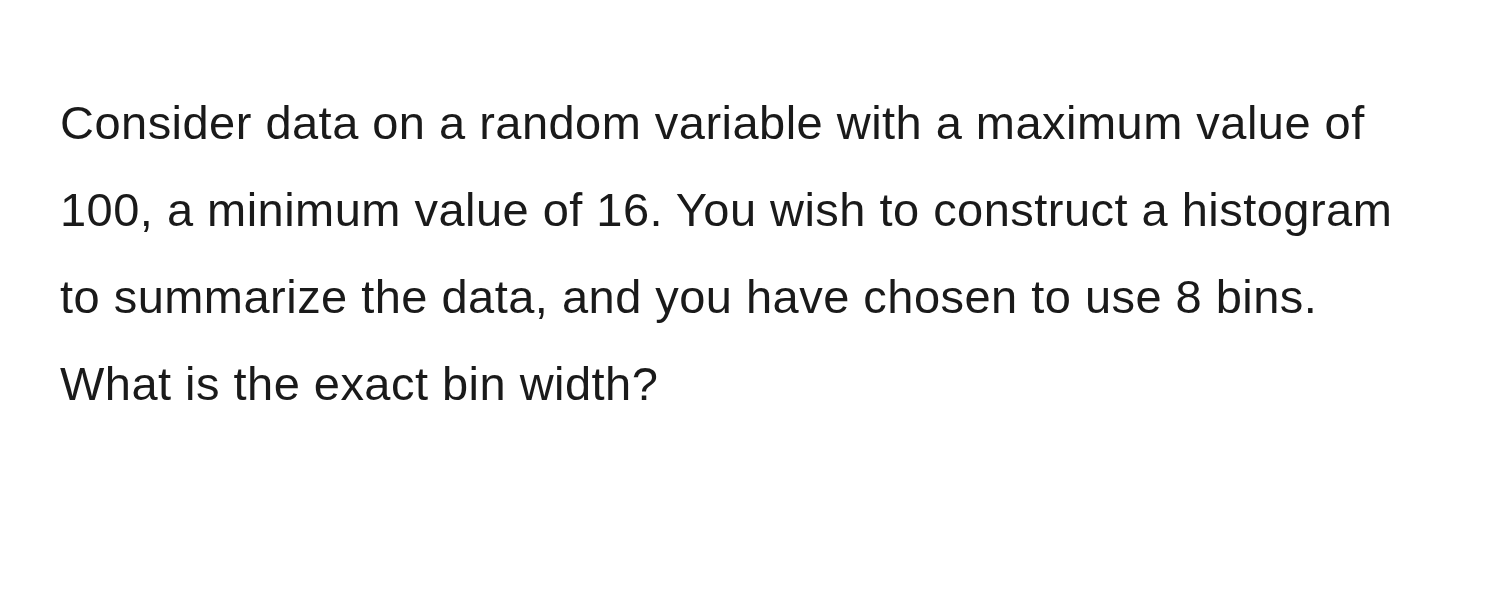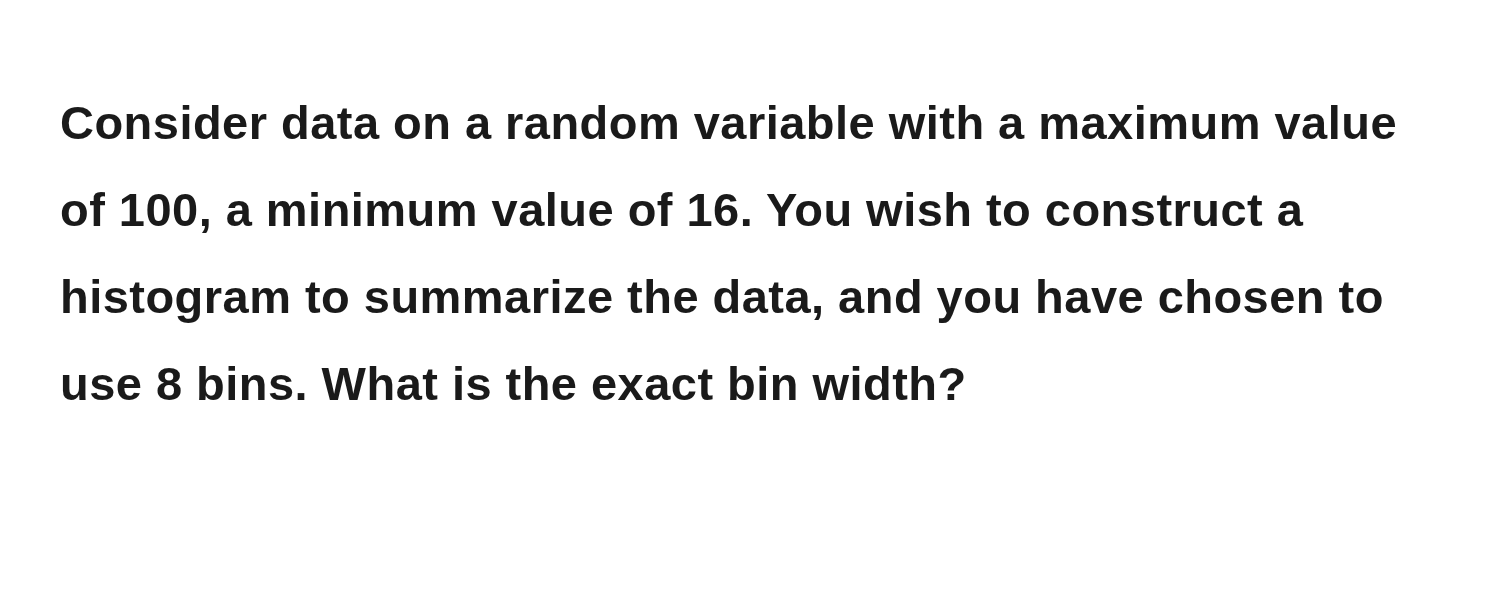--- a/index.html
+++ b/index.html
@@ -13,20 +13,20 @@
       background: #ffffff;
       font-family: -apple-system, BlinkMacSystemFont, 'Segoe UI', Helvetica, Arial, sans-serif;
       padding: 80px 60px 60px 60px;
       display: flex;
       align-items: flex-start;
     }
     .question-text {
       font-size: 47px;
       line-height: 1.85;
       color: #1a1a1a;
-      font-weight: 700;
+      font-weight: 400;
       letter-spacing: 0.01em;
     }
   </style>
 </head>
 <body>
 
 <p class="question-text">Consider data on a random variable with a maximum value of 100, a minimum value of 16. You wish to construct a histogram to summarize the data, and you have chosen to use 8 bins. What is the exact bin width?</p>
 
 </body></html>

